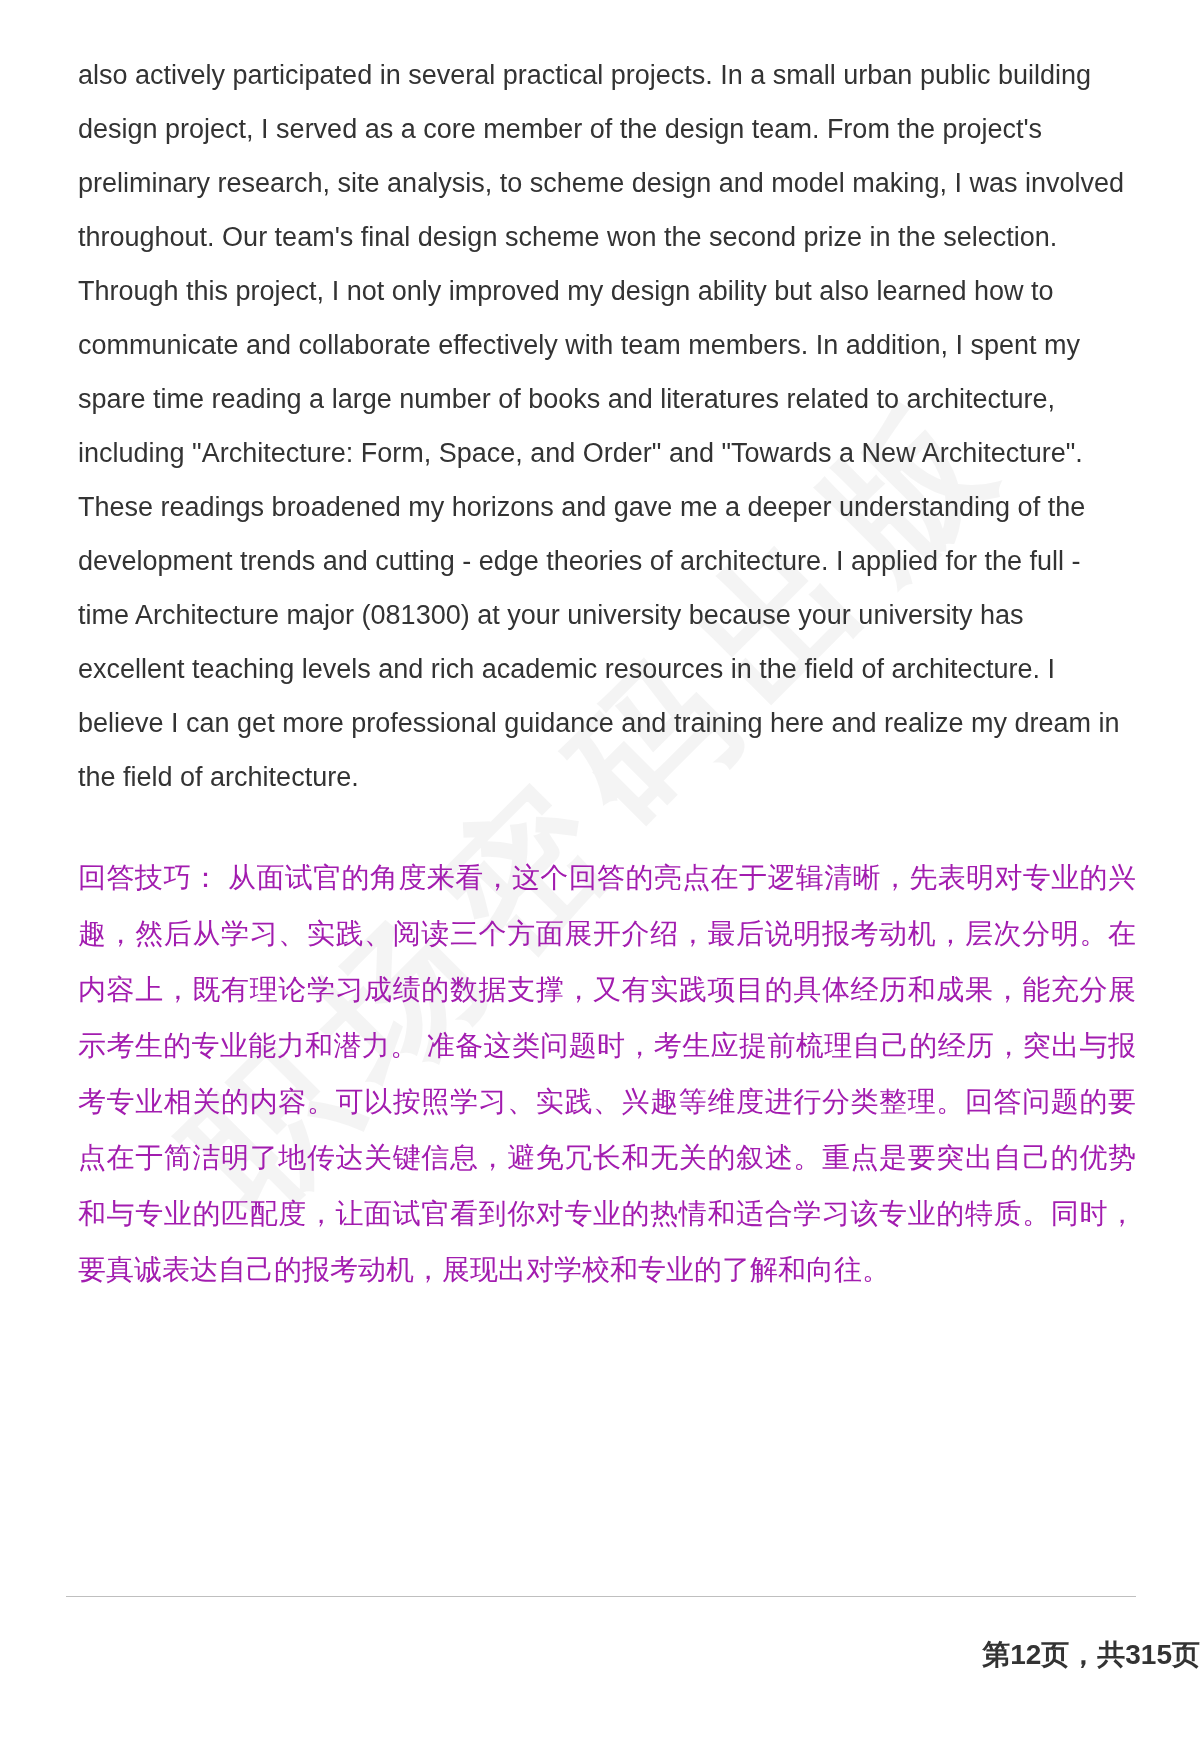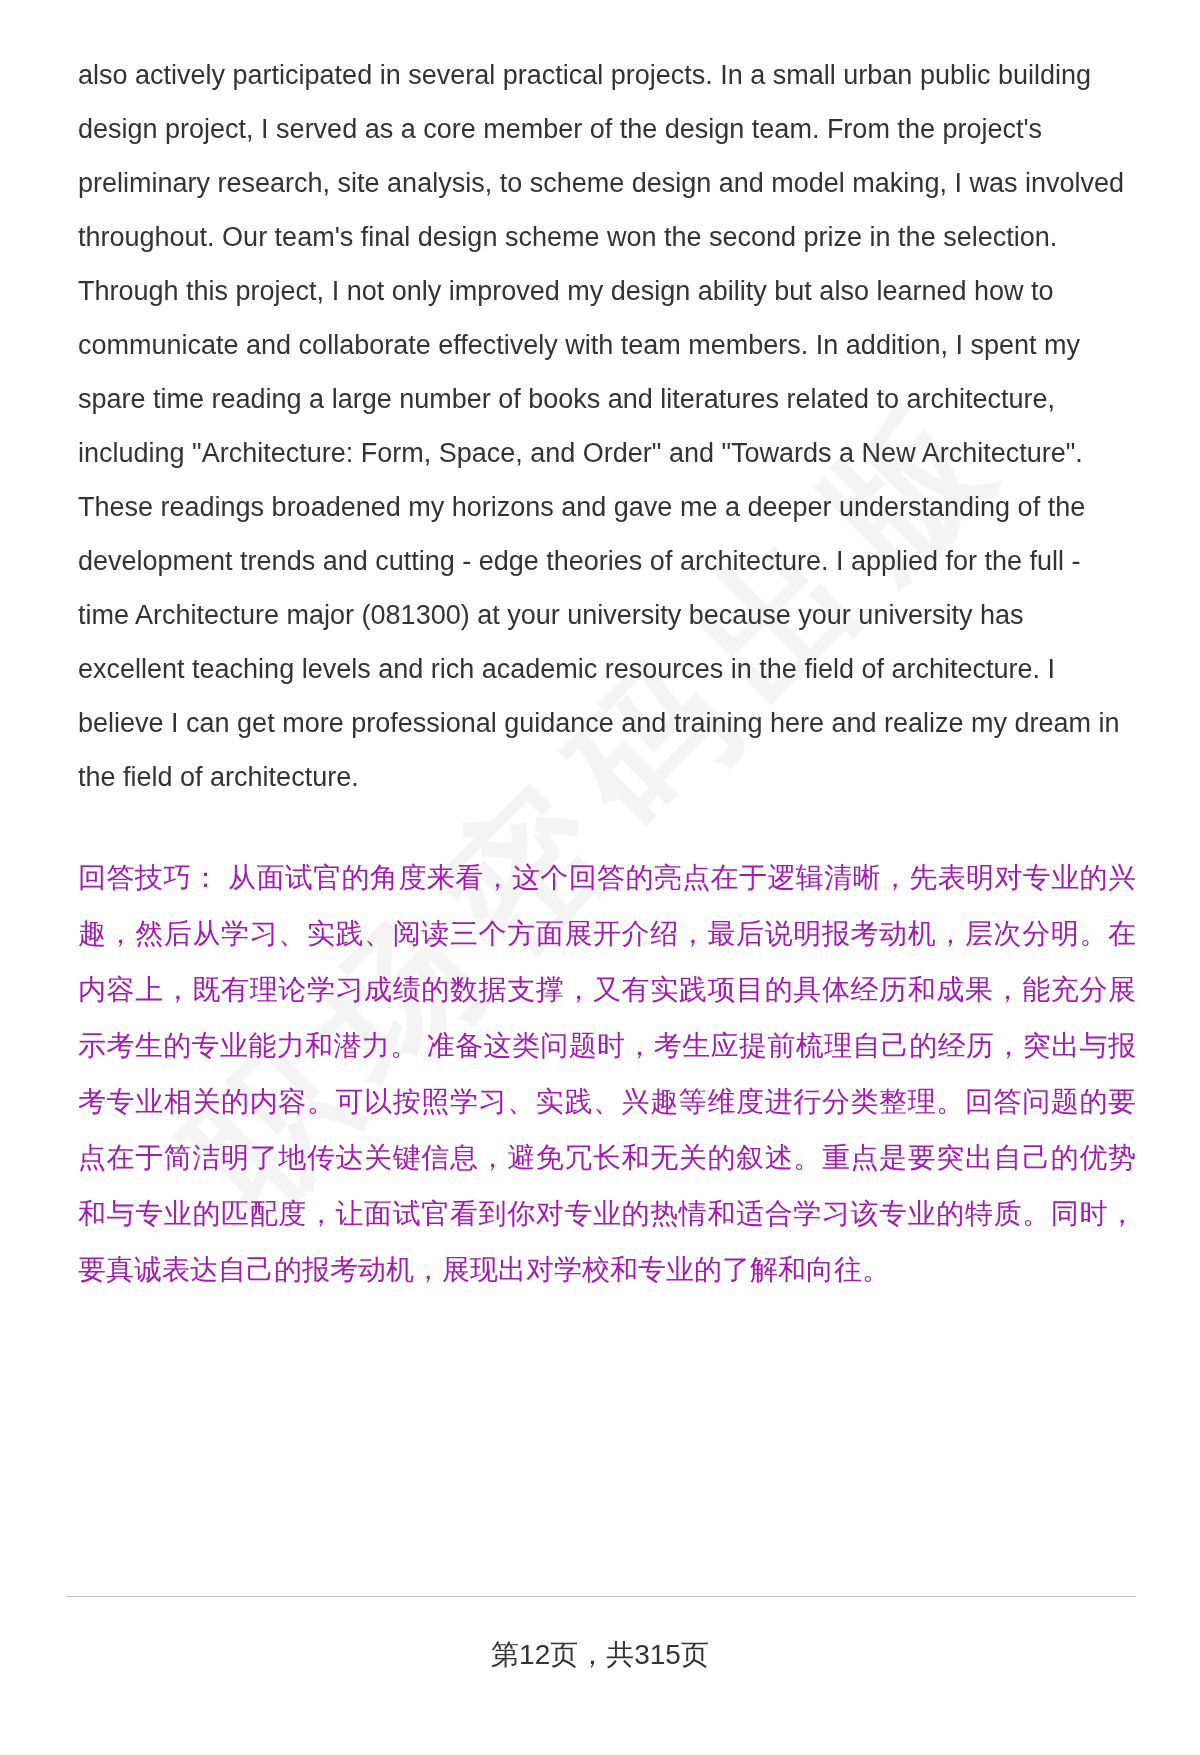--- a/index.html
+++ b/index.html
@@ -56,23 +56,24 @@
     top: 1596px;
     border: none;
     border-top: 1px solid #bfbfbf;
     margin: 0;
   }
   .footer {
     position: absolute;
     left: 0;
     right: 0;
     top: 1636px;
-    text-align: center;
+    text-align: right;
     font-size: 28px;
     color: #333333;
+    font-weight: bold;
   }
 </style>
 </head>
 <body>
 
 <div class="page">
 
   <div class="watermark">职场密码出版</div>
 
   <div class="content">

